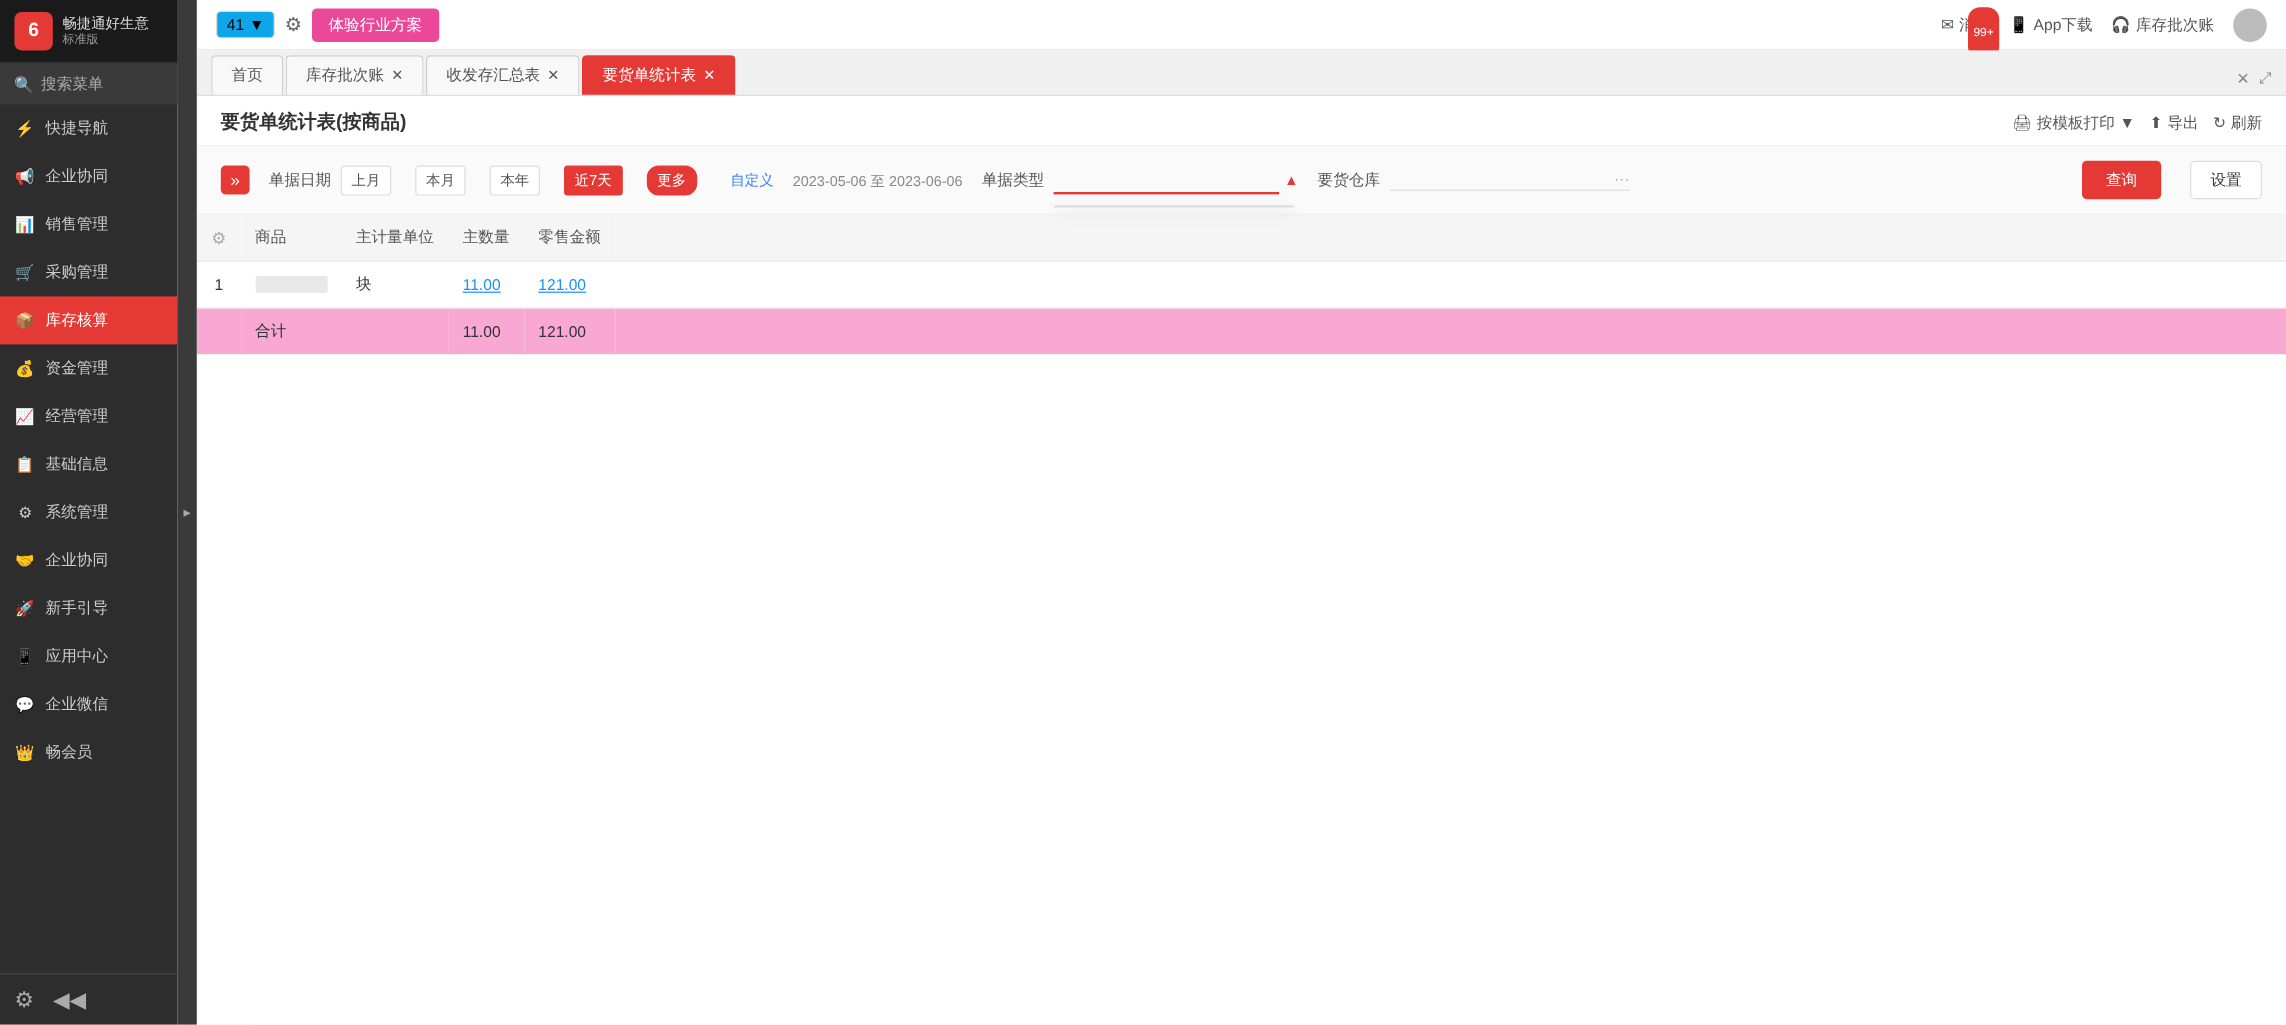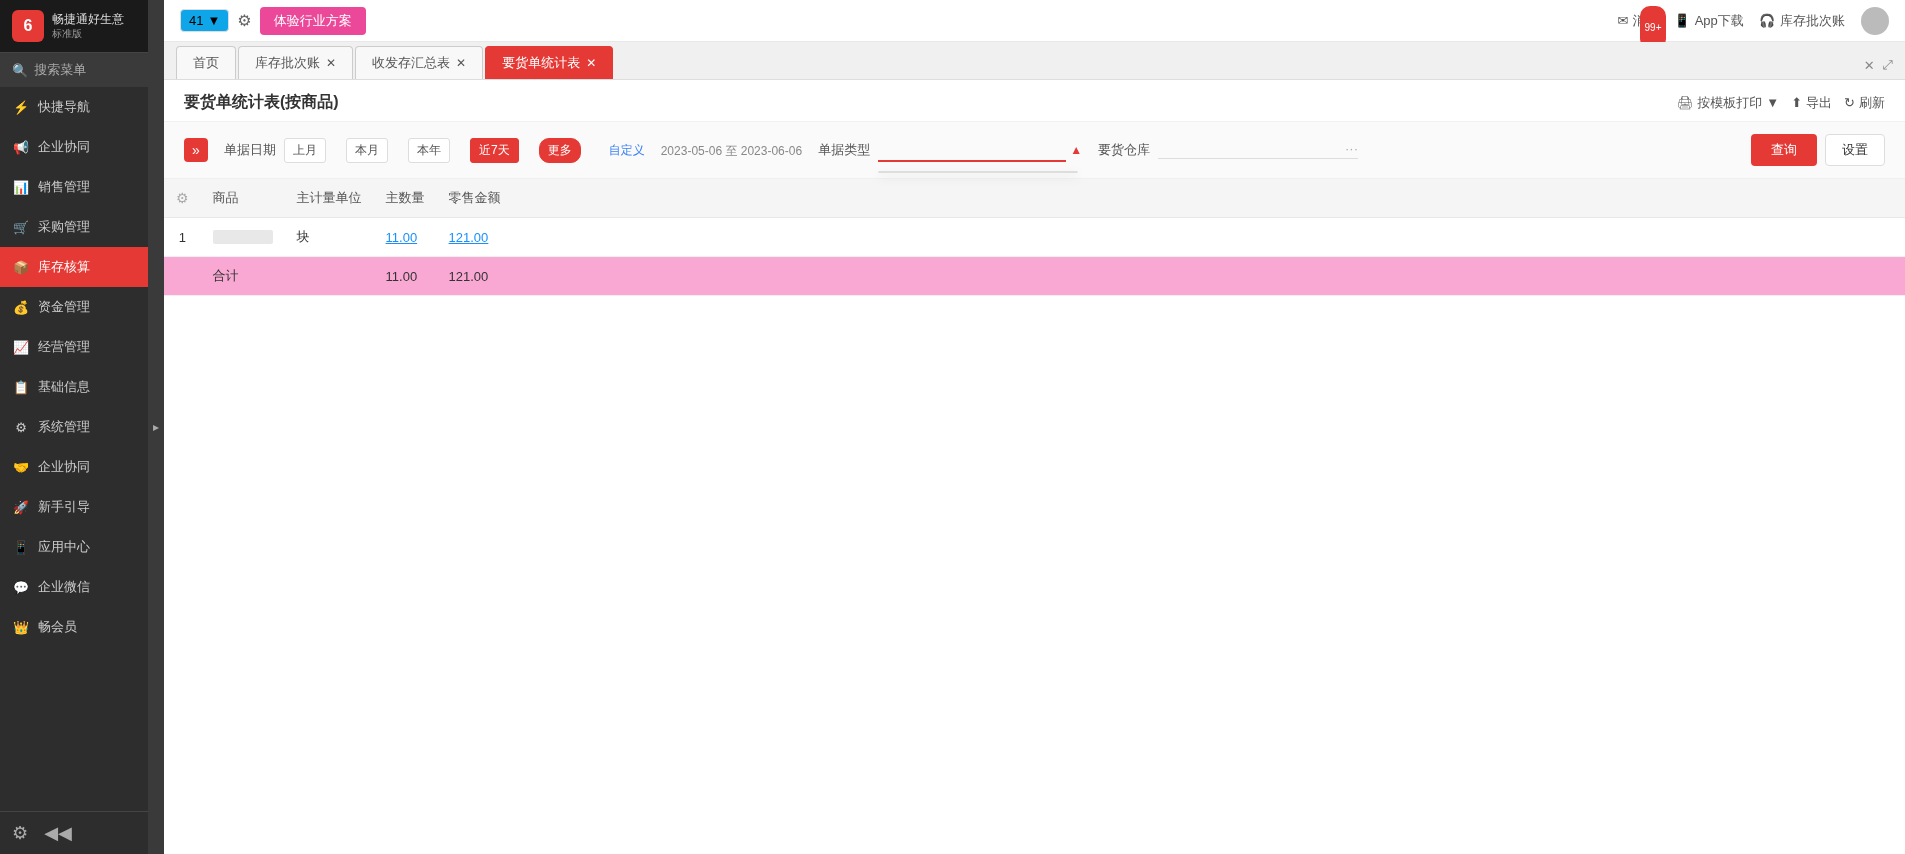--- a/index.html
+++ b/index.html
@@ -262,21 +262,21 @@
       cursor: pointer;
       font-size: 13px;
       color: #333;
     }
     .dropdown-item.selected { background: #ffeaea; color: #e53935; }
 
     .filter-warehouse-wrap { display: flex; align-items: center; gap: 4px; min-width: 200px; border-bottom: 1px solid #ddd; padding-bottom: 2px; }
     .filter-warehouse-input { border: none; outline: none; font-size: 13px; flex: 1; background: transparent; }
     .filter-more-btn { color: #aaa; cursor: pointer; }
 
-    .filter-actions { display: flex; gap: 8px; margin-left: auto; }
+    .filter-actions { display: flex; gap: 24px; margin-left: auto; }
     .btn-query {
       background: #e53935;
       color: white;
       border: none;
       border-radius: 4px;
       padding: 6px 20px;
       cursor: pointer;
       font-size: 13px;
     }
     .btn-settings {

